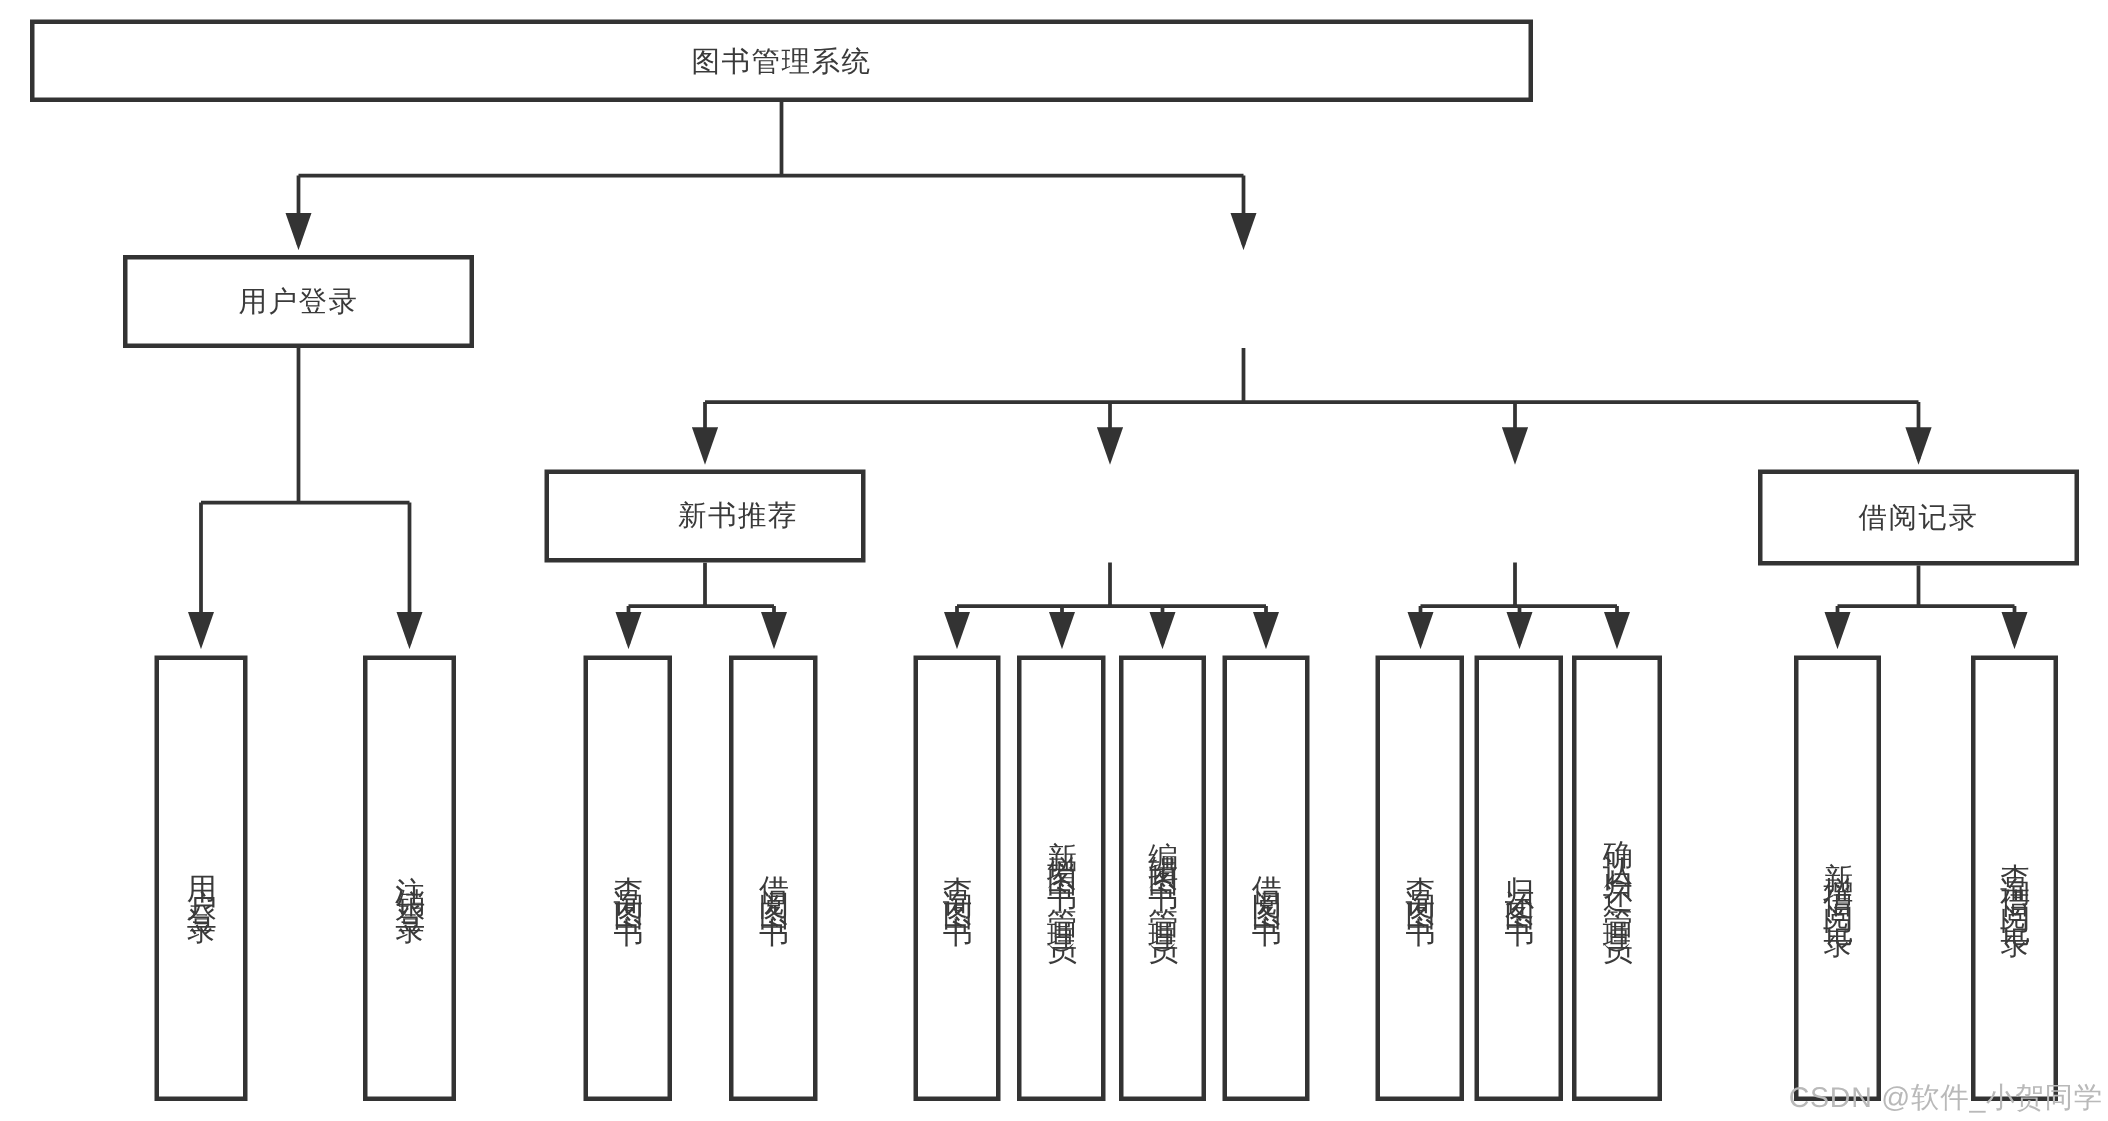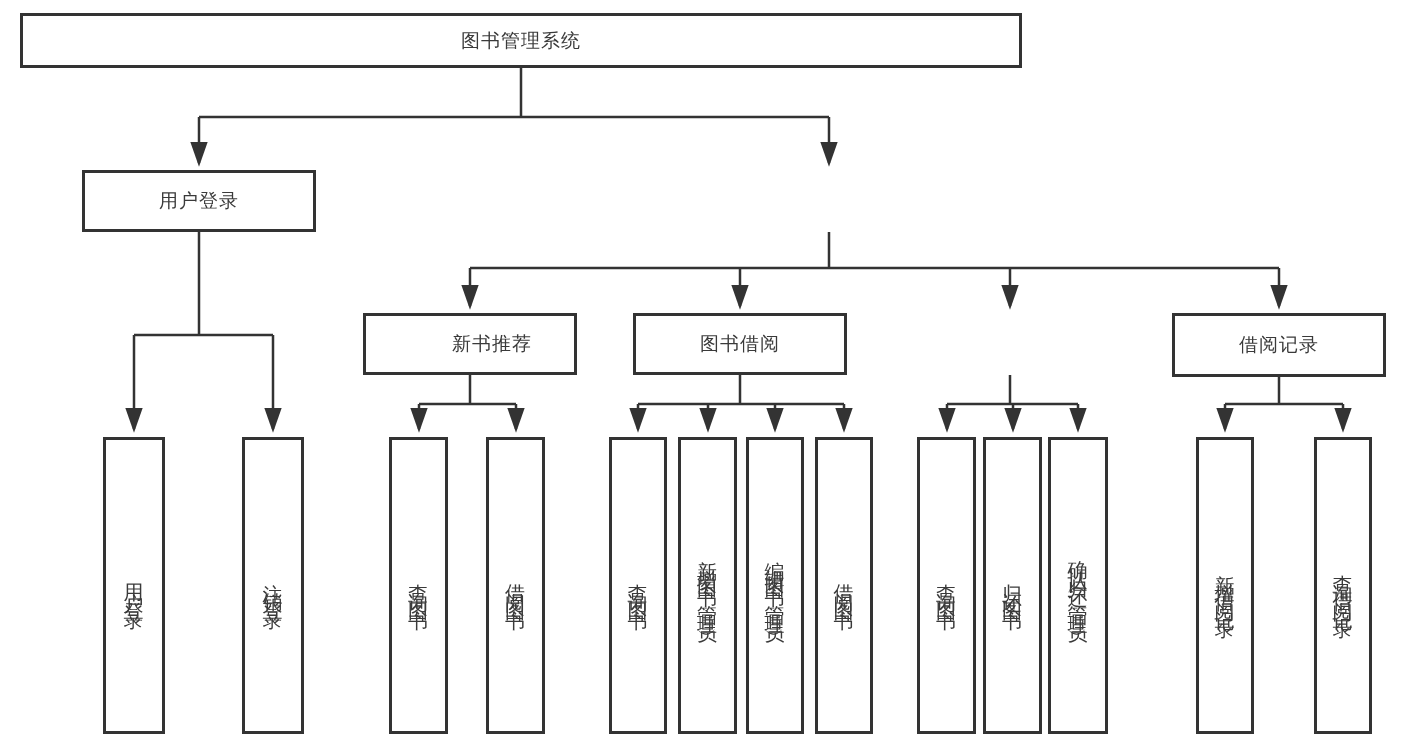--- a/index.html
+++ b/index.html
@@ -98,31 +98,31 @@
     <path d="M1279,375 V404 M1225,404 H1343"></path>
     <path d="M1225,404 V429" marker-end="url(#arrow)"></path>
     <path d="M1343,404 V429" marker-end="url(#arrow)"></path>
   </svg>
 
   <div class="box" id="root">图书管理系统</div>
 
   <div class="box" id="l2a">用户登录</div>
 
   <div class="box" id="l3a">新书推荐</div>
-  <div class="box" id="l3b">图书借阅</div>
   <div class="box" id="l3d">借阅记录</div>
 
   <div class="box vbox" id="lf0">用户登录</div>
   <div class="box vbox" id="lf1">注销登录</div>
   <div class="box vbox" id="lf2">查询图书</div>
   <div class="box vbox" id="lf3">借阅图书</div>
   <div class="box vbox" id="lf4">查询图书</div>
   <div class="box vbox" id="lf5">新增图书（管理员）</div>
   <div class="box vbox" id="lf6">编辑图书（管理员）</div>
   <div class="box vbox" id="lf7">借阅图书</div>
   <div class="box vbox" id="lf8">查询图书</div>
   <div class="box vbox" id="lf9">归还图书</div>
   <div class="box vbox" id="lf10">确认归还（管理员）</div>
   <div class="box vbox" id="lf11">新增借阅记录</div>
   <div class="box vbox" id="lf12">查询借阅记录</div>
 
+  <div class="watermark">CSDN @软件_小贺同学</div>
 
 </div>
 
 </body></html>

